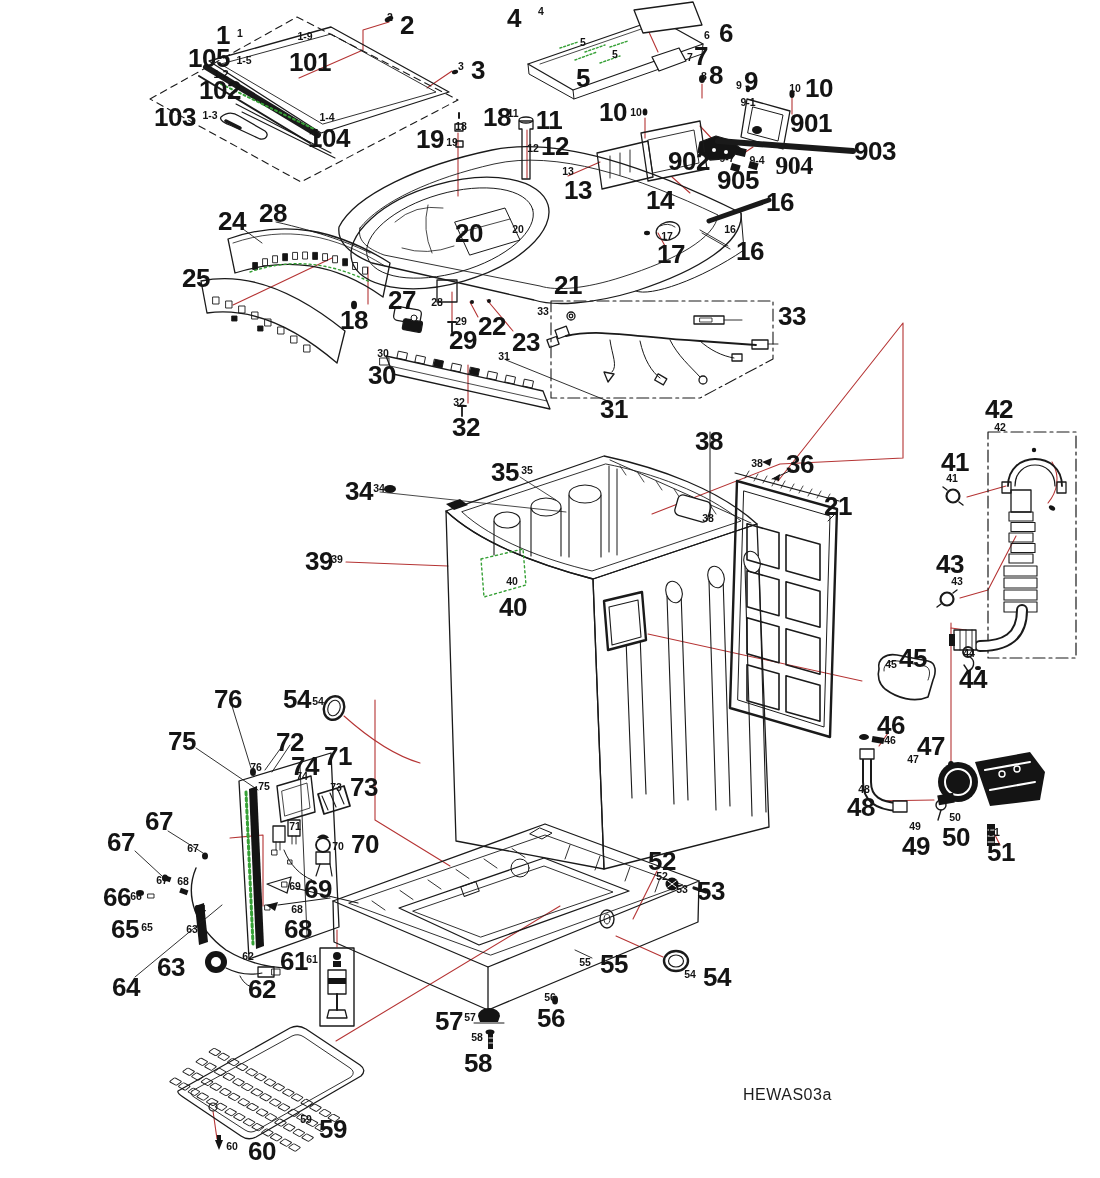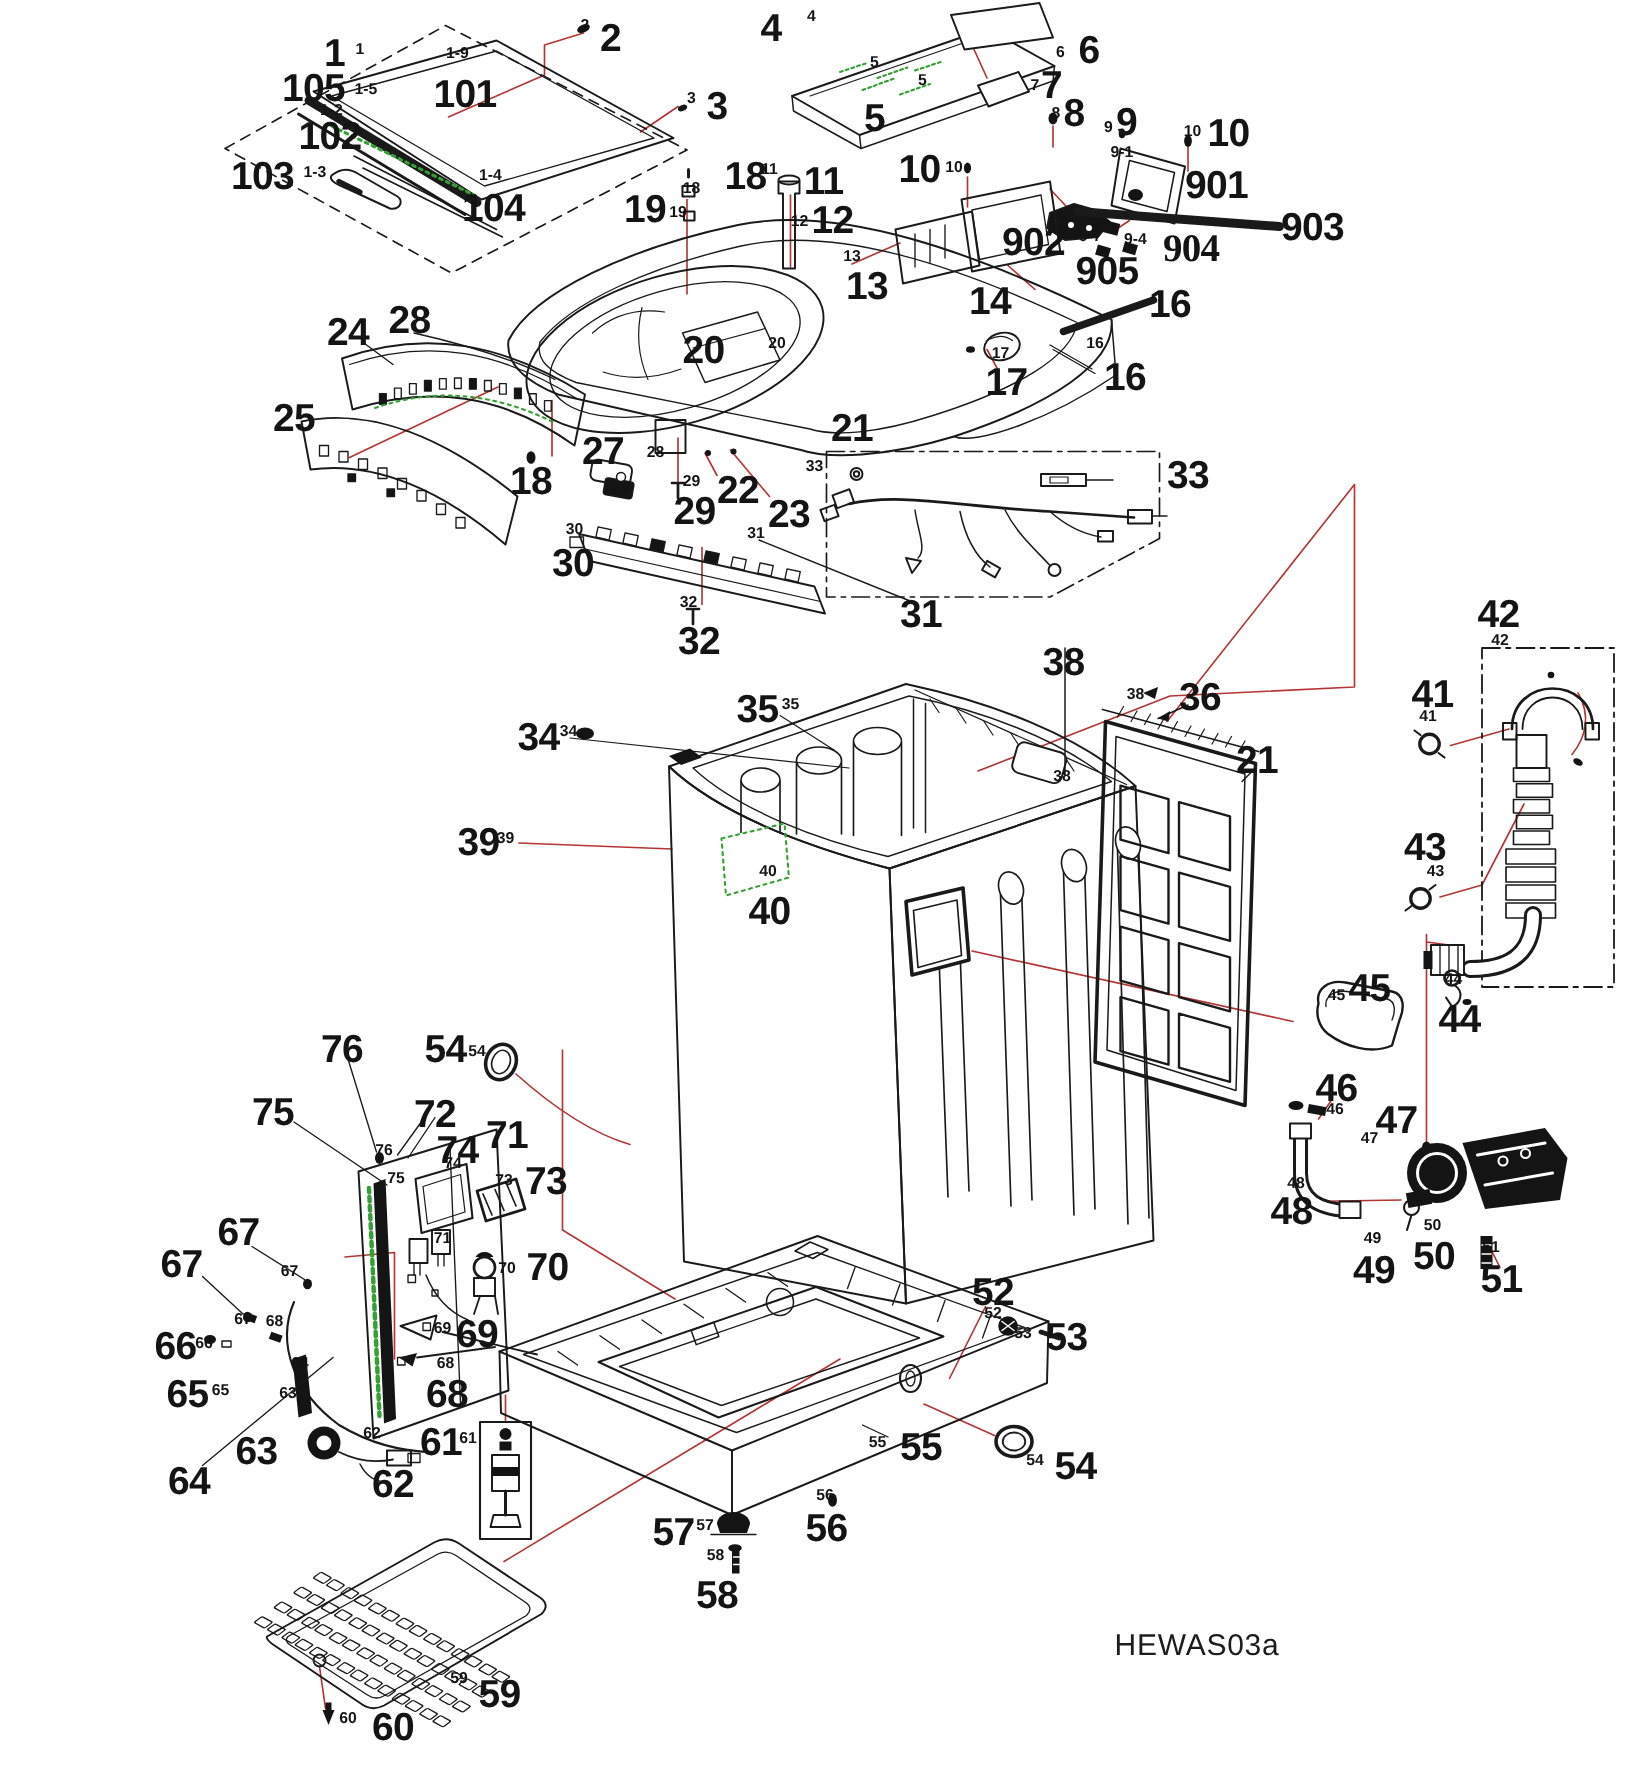--- a/index.html
+++ b/index.html
@@ -3,21 +3,21 @@
 <meta charset="utf-8">
 <style>
   html,body{margin:0;padding:0;background:#ffffff;}
   .canvas{position:relative;width:1100px;height:1178px;background:#fff;overflow:hidden;
           font-family:"Liberation Sans",sans-serif;}
   svg{position:absolute;left:0;top:0;}
   .lbl{position:absolute;transform:translate(-50%,-50%);color:#141414;font-weight:700;
        white-space:nowrap;line-height:1;}
   .lbl.lg{font-size:26px;letter-spacing:-0.5px;}
   .lbl.sm{font-size:10.5px;}
-  .code{position:absolute;left:743px;top:1086px;font-size:20px;color:#1c1c1c;
+  .code{position:absolute;left:743px;top:1086px;font-size:16px;color:#1c1c1c;
         letter-spacing:0.5px;font-weight:400;}
 </style>
 </head>
 <body>
 
 <div class="canvas">
 
 <svg id="art" width="1100" height="1178" viewBox="0 0 1100 1178" fill="none" stroke="#1a1a1a" stroke-width="1.3" stroke-linecap="round" stroke-linejoin="round">
 
   <g stroke="#b53434" stroke-width="1.1">

